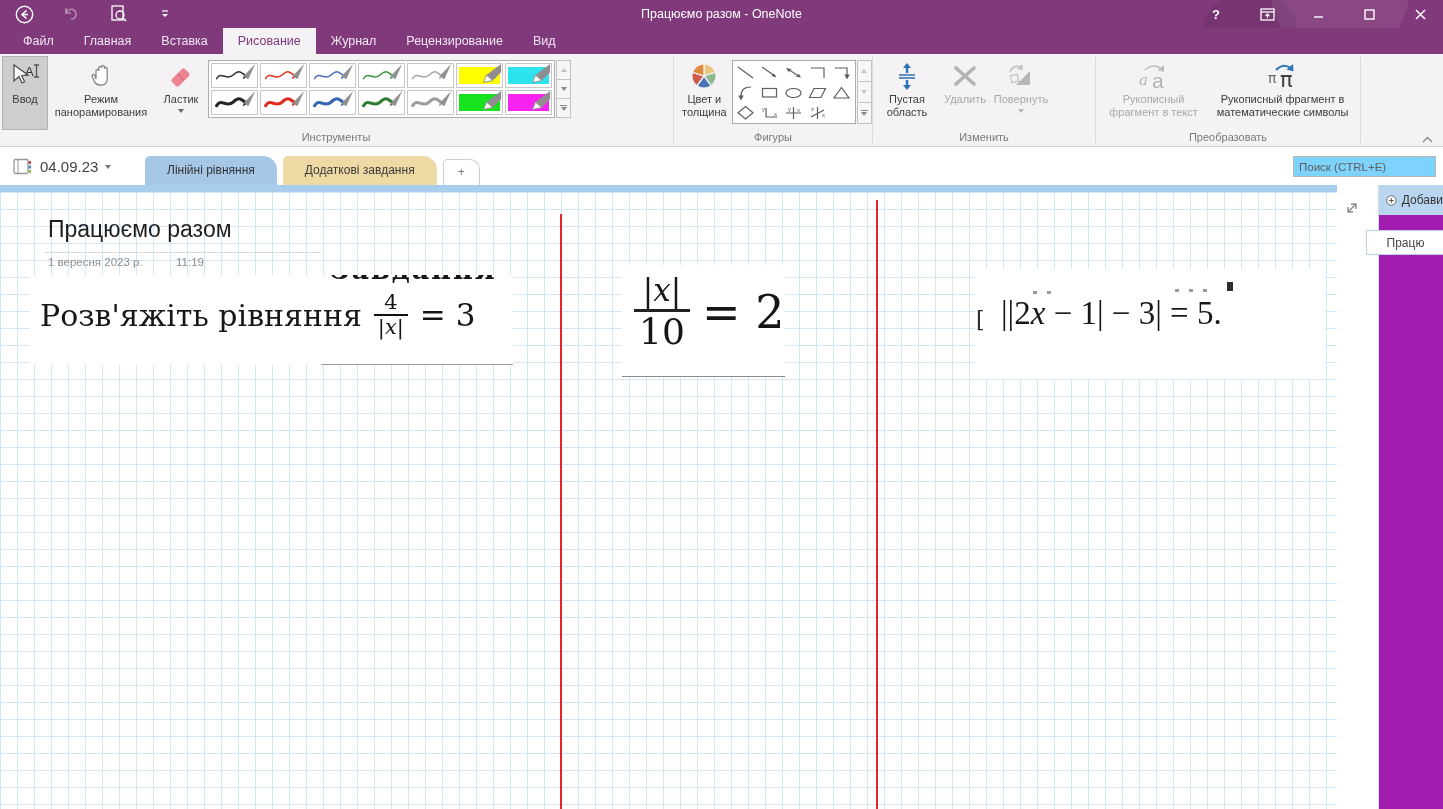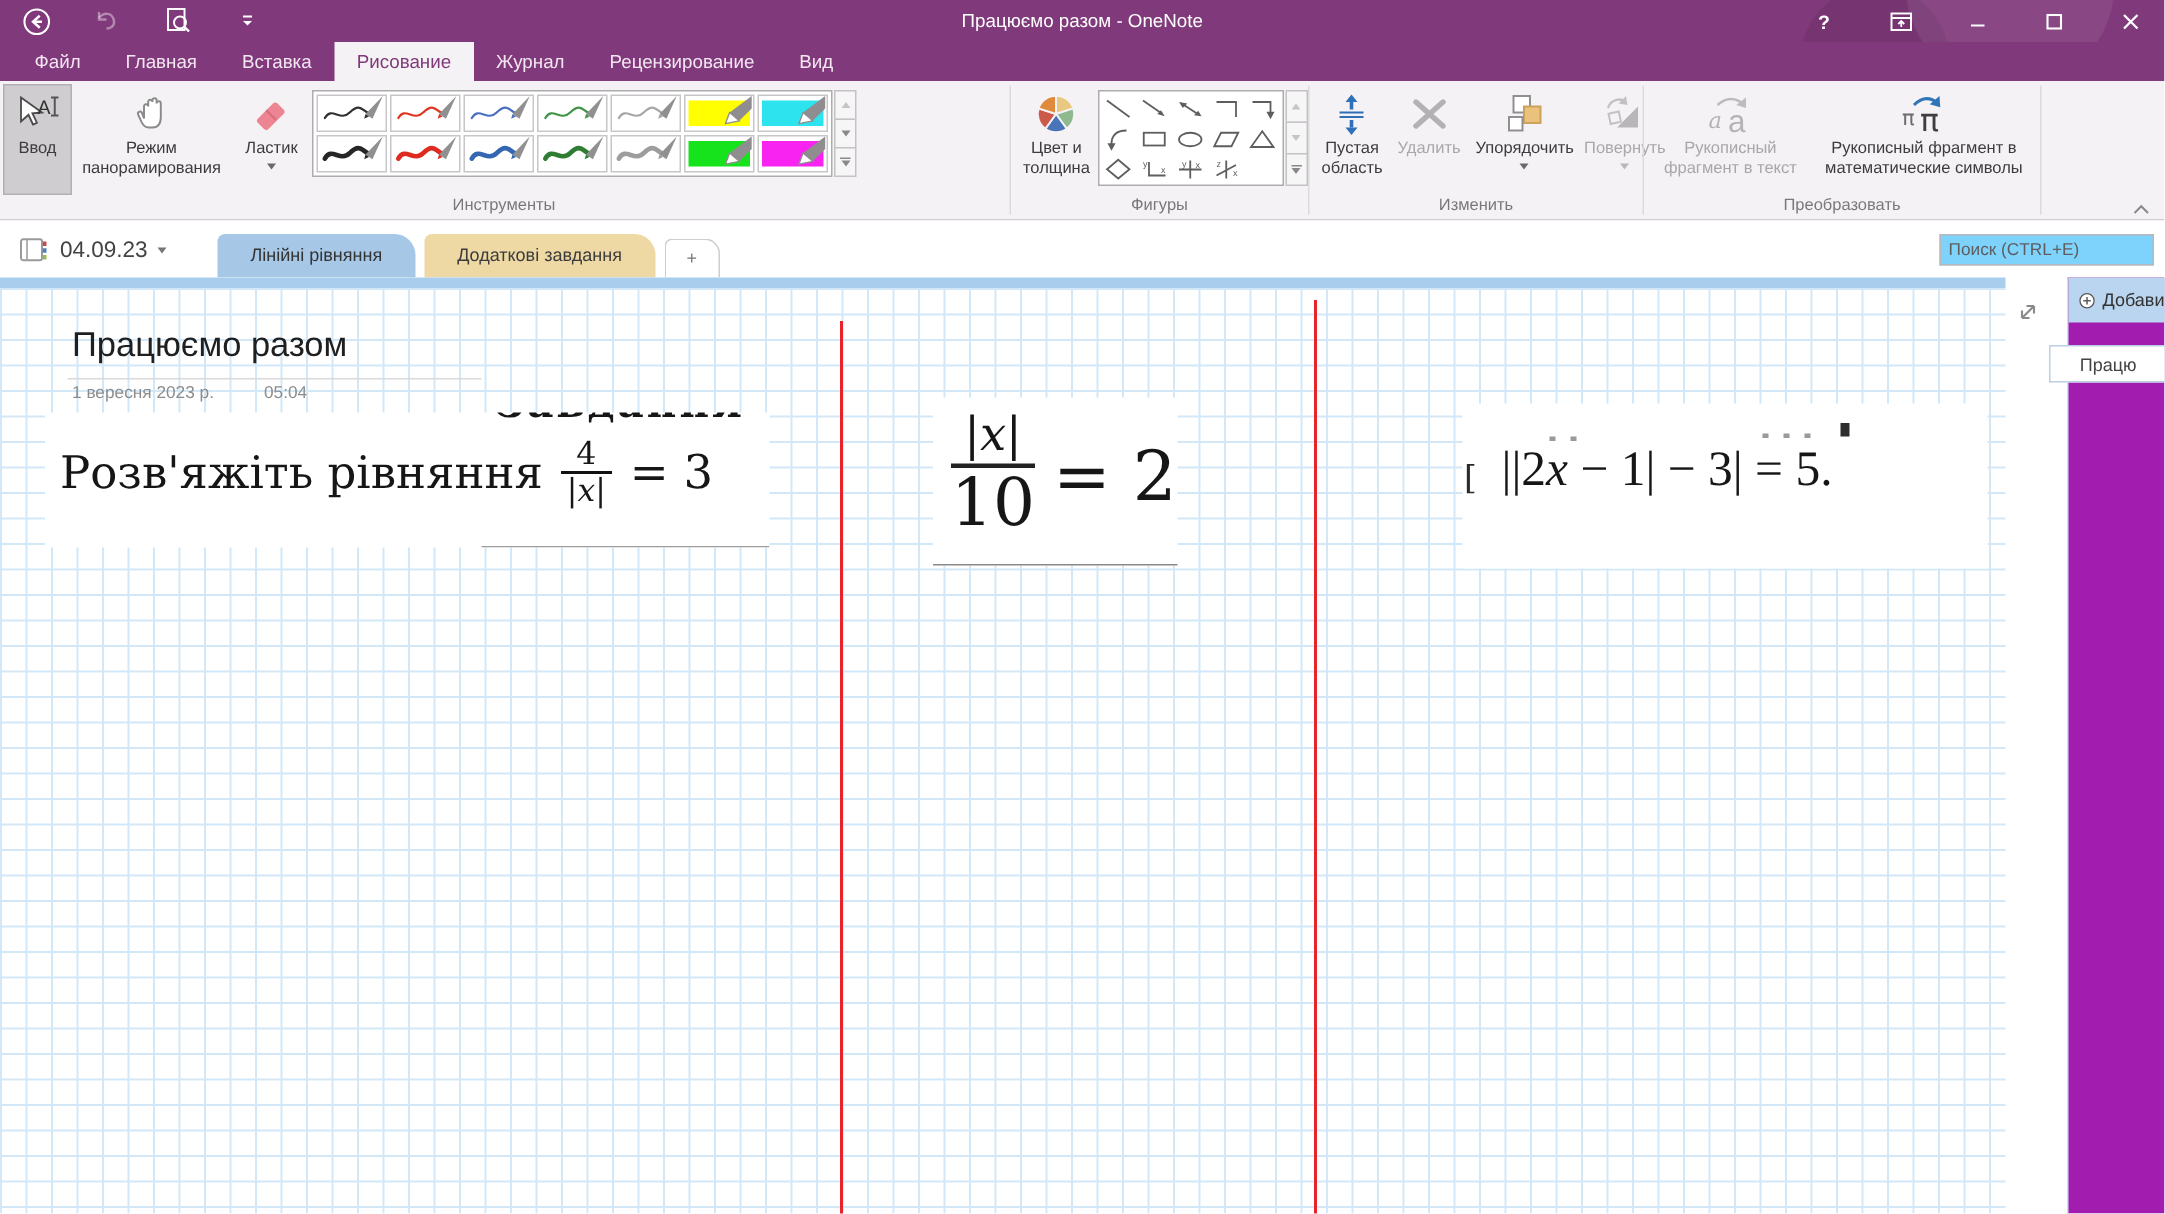--- a/index.html
+++ b/index.html
@@ -103,21 +103,21 @@
   #math1 .frac .num,#math1 .frac .den { font-size:21px; line-height:1.1; padding:0 4px; }
   .frac .bar { align-self:stretch; border-top:2px solid #111; }
   .cliphead { position:absolute; left:300px; top:0; width:180px; height:9px; overflow:hidden; }
   .cliphead span { display:block; margin-top:-21px; font-size:27px; font-weight:bold; letter-spacing:2px; }
   #math1 .edgeline { position:absolute; right:0; bottom:0; width:192px; border-top:1px solid #9c9c9c; }
 
   #math2 { left:622px; top:73px; width:163px; height:112px; border-bottom:1px solid #8a8a8a; }
   #math2 .row { position:absolute; left:12px; top:8px; display:flex; align-items:center; gap:12px; }
   #math2 .frac .num { font-size:31px; line-height:1.15; }
   #math2 .frac .bar { border-top:3px solid #222; min-width:56px; }
-  #math2 .frac .den { font-size:44px; line-height:1.1;text-align:center; }
+  #math2 .frac .den { font-size:36px; line-height:1.1;text-align:center; }
   #math2 .rhs { font-size:46px; }
 
   #math3 { left:975px; top:77px; width:350px; height:110px; }
   #math3 .expr { position:absolute; left:26px; top:26px; font-size:33px;font-family:Liberation Serif, serif; }
   #math3 .frag { position:absolute; left:1px; top:38px; font-size:22px; color:#2a2a2a; }
   #math3 .dot { position:absolute; width:4px; height:3px; background:#9a9a9a; }
   #math3 .mark { position:absolute; width:6px; height:9px; background:#2d2d2d; }
 
   .redline { position:absolute; width:2px; background:#e8232a; }
   #red1 { left:560px; top:22px; height:602px; }
@@ -500,31 +500,20 @@
           <div>Пустая</div>
           <div>область</div>
         </div>
         <div class="bigbtn disabled" style="width:54px">
           <div class="bicon">
             <svg width="26" height="26" viewBox="0 0 26 26">
                 <path d="M4 5 L22 21 M22 5 L4 21" stroke="#b3b1b3" stroke-width="3.6" stroke-linecap="round"></path>
               </svg>
           </div>
           <div>Удалить</div>
-        </div>
-        <div class="bigbtn" style="width:76px">
-          <div class="bicon">
-            <svg width="28" height="28" viewBox="0 0 28 28">
-                <rect x="7" y="2" width="11" height="11" fill="#fff" stroke="#8f8d8f" stroke-width="1.3"></rect>
-                <rect x="14" y="9" width="11" height="11" fill="#eac27c" stroke="#caa25a" stroke-width="1.3"></rect>
-                <rect x="4" y="16" width="9" height="9" fill="#fff" stroke="#8f8d8f" stroke-width="1.3"></rect>
-              </svg>
-          </div>
-          <div>Упорядочить</div>
-          <span class="caret"></span>
         </div>
         <div class="bigbtn disabled" style="width:58px">
           <div class="bicon">
             <svg width="28" height="28" viewBox="0 0 28 28">
                 <path d="M3 10 C5 4, 12 3, 15 6" fill="none" stroke="#c3c1c3" stroke-width="1.6"></path>
                 <path d="M15 2 L16 8 L10 7 Z" fill="#c3c1c3"></path>
                 <path d="M9 23 L23 9 L23 23 Z" fill="#b8b6b8"></path>
                 <rect x="4" y="13" width="7" height="7" fill="none" stroke="#c3c1c3" stroke-width="1.3" transform="rotate(-12 7.5 16.5)"></rect>
               </svg>
           </div>
@@ -605,21 +594,21 @@
     </div>
   </div>
 
   <div class="main">
     <div class="canvas">
       <div class="hstrip"></div>
       <div class="grid">
         <div class="pg-title">Працюємо разом</div>
         <div class="pg-rule"></div>
         <div class="pg-date">1 вересня 2023 р.</div>
-        <div class="pg-time">05:04</div>
+        <div class="pg-time">11:19</div>
 
         <div class="math-img" id="math1">
           <div class="cliphead">
               <span>Завдання</span>
             </div>
           <div class="row">
             <span class="prefix">Розв'яжіть рівняння</span>
             <span class="frac">
               <span class="num">4</span>
               <span class="bar"></span>

